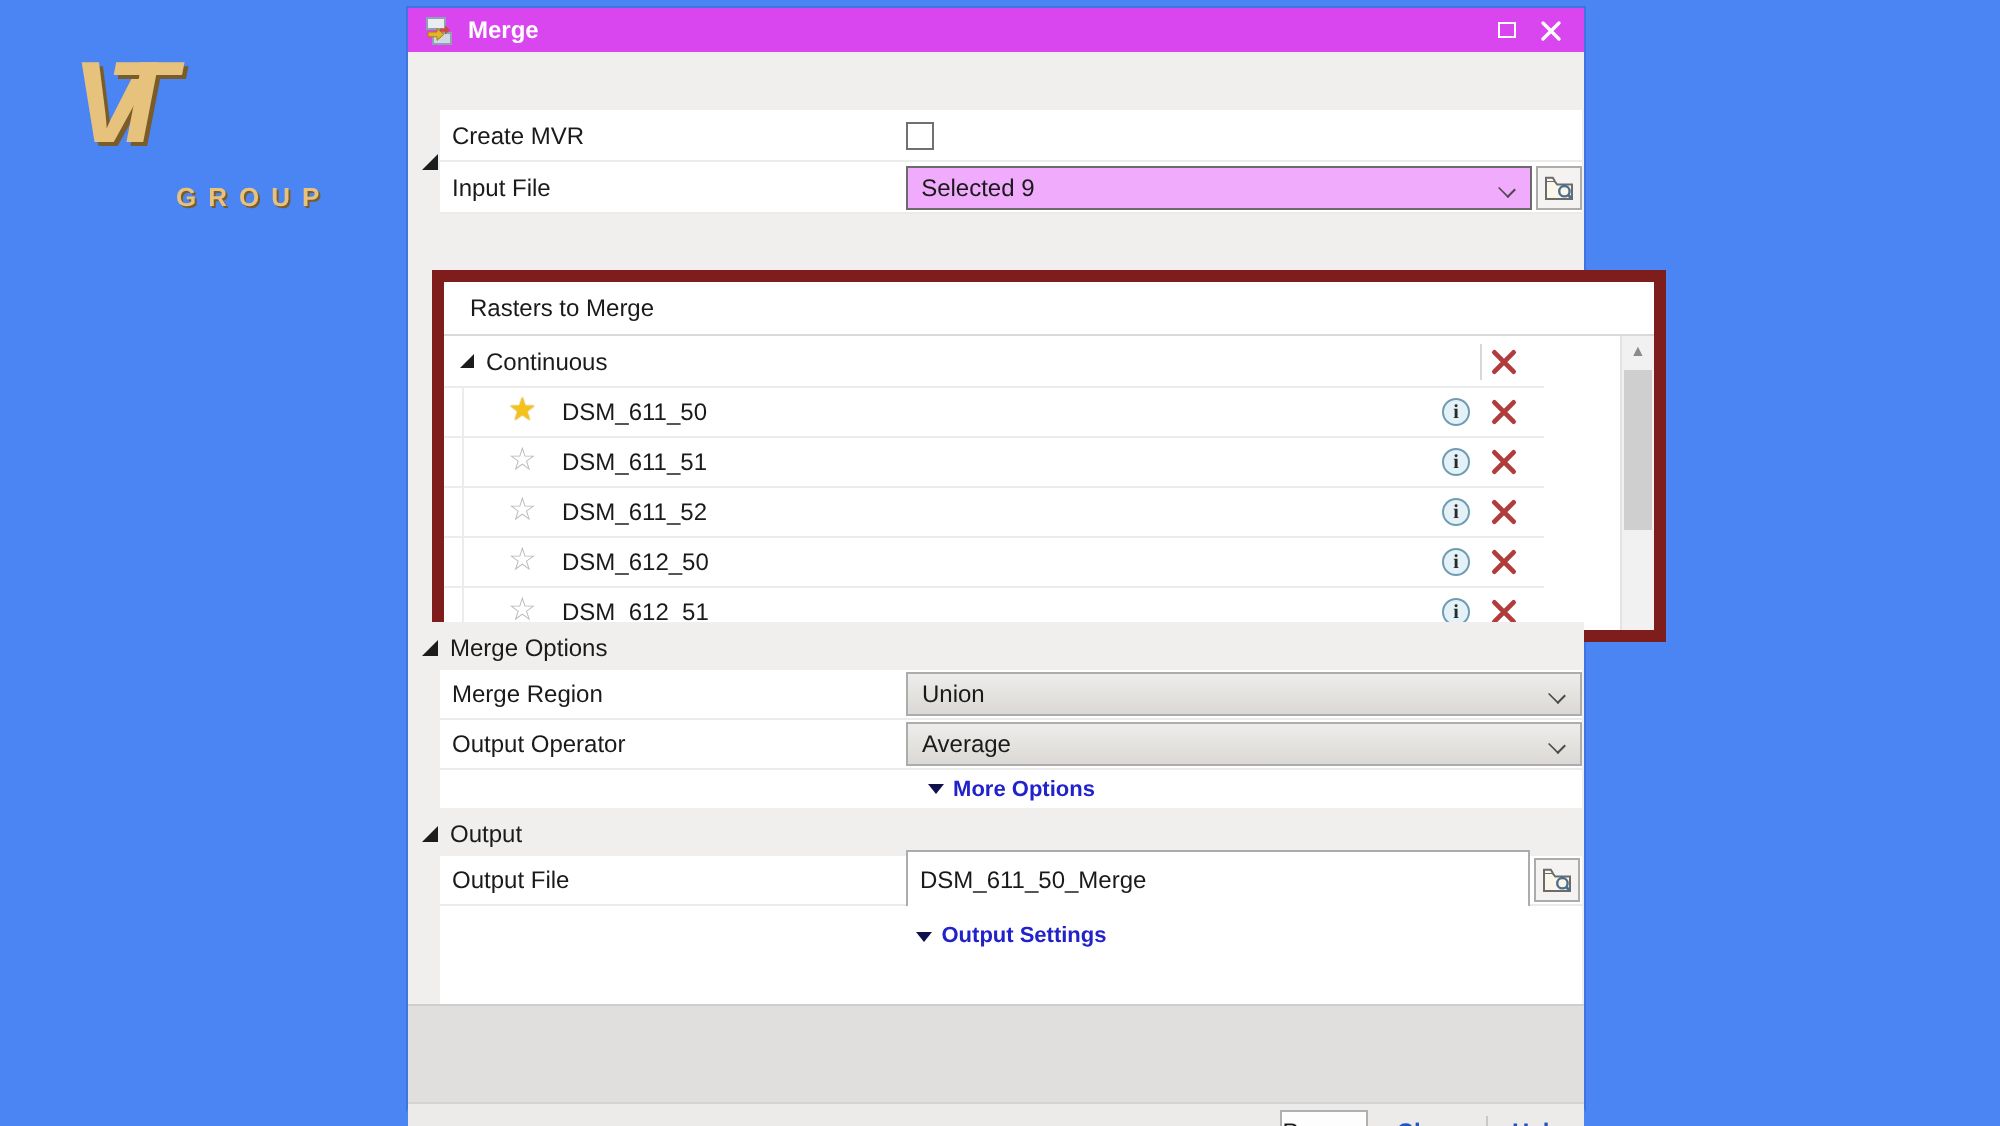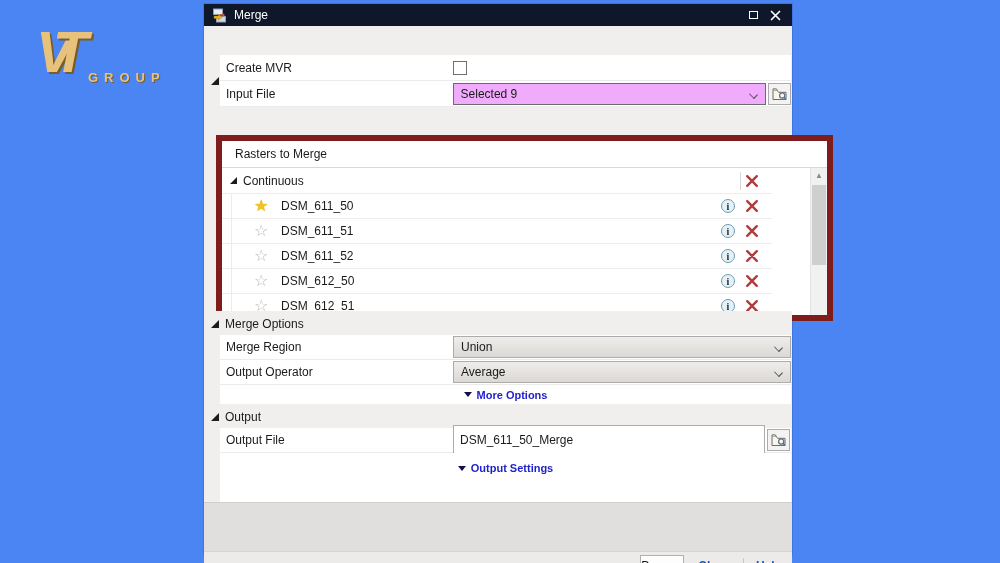--- a/index.html
+++ b/index.html
@@ -10,27 +10,27 @@
     font-family:"Liberation Sans", sans-serif;
     font-size:12px; color:#1a1a1a;
   }
 
   
   .logo { position:absolute; left:30px; top:18px; width:140px; height:90px; color:#e7c27c; }
   .logo .mark { position:absolute; top:0; left:6px; font-style:italic; font-weight:bold;
     font-family:"Liberation Sans", sans-serif; text-shadow:2px 2px 0 #7a5c28; }
   .logo .v { font-size:58px; letter-spacing:-6px; }
   .logo .t { font-size:58px; margin-left:-16px; }
-  .logo .sub { position:absolute; left:58px; top:52px; font-size:13px; font-weight:bold; letter-spacing:6px;
+  .logo .sub { position:absolute; left:58px; top:73px; font-size:13px; font-weight:bold; letter-spacing:6px;
     text-shadow:1px 1px 0 #7a5c28; }
 
   
   .dialog { position:absolute; left:203px; top:3px; width:590px; height:554px;
     border:1px solid #3f74e0; border-bottom:3px solid #4a85f3; background:#f0efee; }
-  .titlebar { height:22px; background:#0f172a; display:flex; align-items:center; padding:0 6px; }
+  .titlebar { height:22px; background:#d946ef; display:flex; align-items:center; padding:0 6px;font-weight:bold; }
   .titlebar .ticon { width:15px; height:15px; margin:0 7px 0 2px; }
   .titlebar .ttext { color:#ffffff; font-size:12px; flex:1; }
   .tbtn { width:22px; height:18px; display:flex; align-items:center; justify-content:center; cursor:default; }
   .maxbox { width:9px; height:8px; border:1.5px solid #fff; display:inline-block; }
 
   .body { position:relative; height:529px; background:#f0efee; }
 
   .sec-header { position:absolute; left:0; width:100%; height:25px; display:flex; align-items:center; background:#f0efee; }
   .tri-exp { width:0; height:0; border-bottom:8px solid #1c1c1c; border-left:8px solid transparent; margin:0 6px 0 7px; }
   .sec-header span { font-size:12px; }

